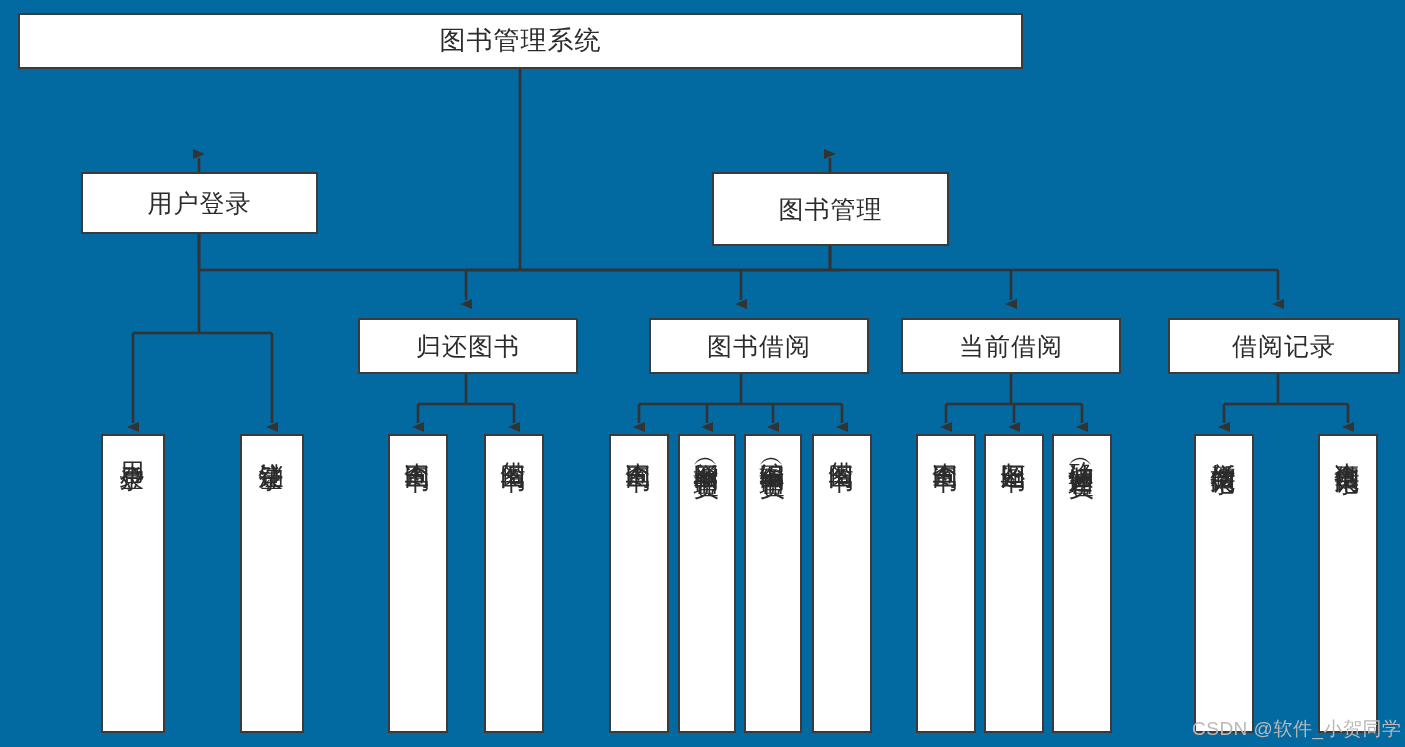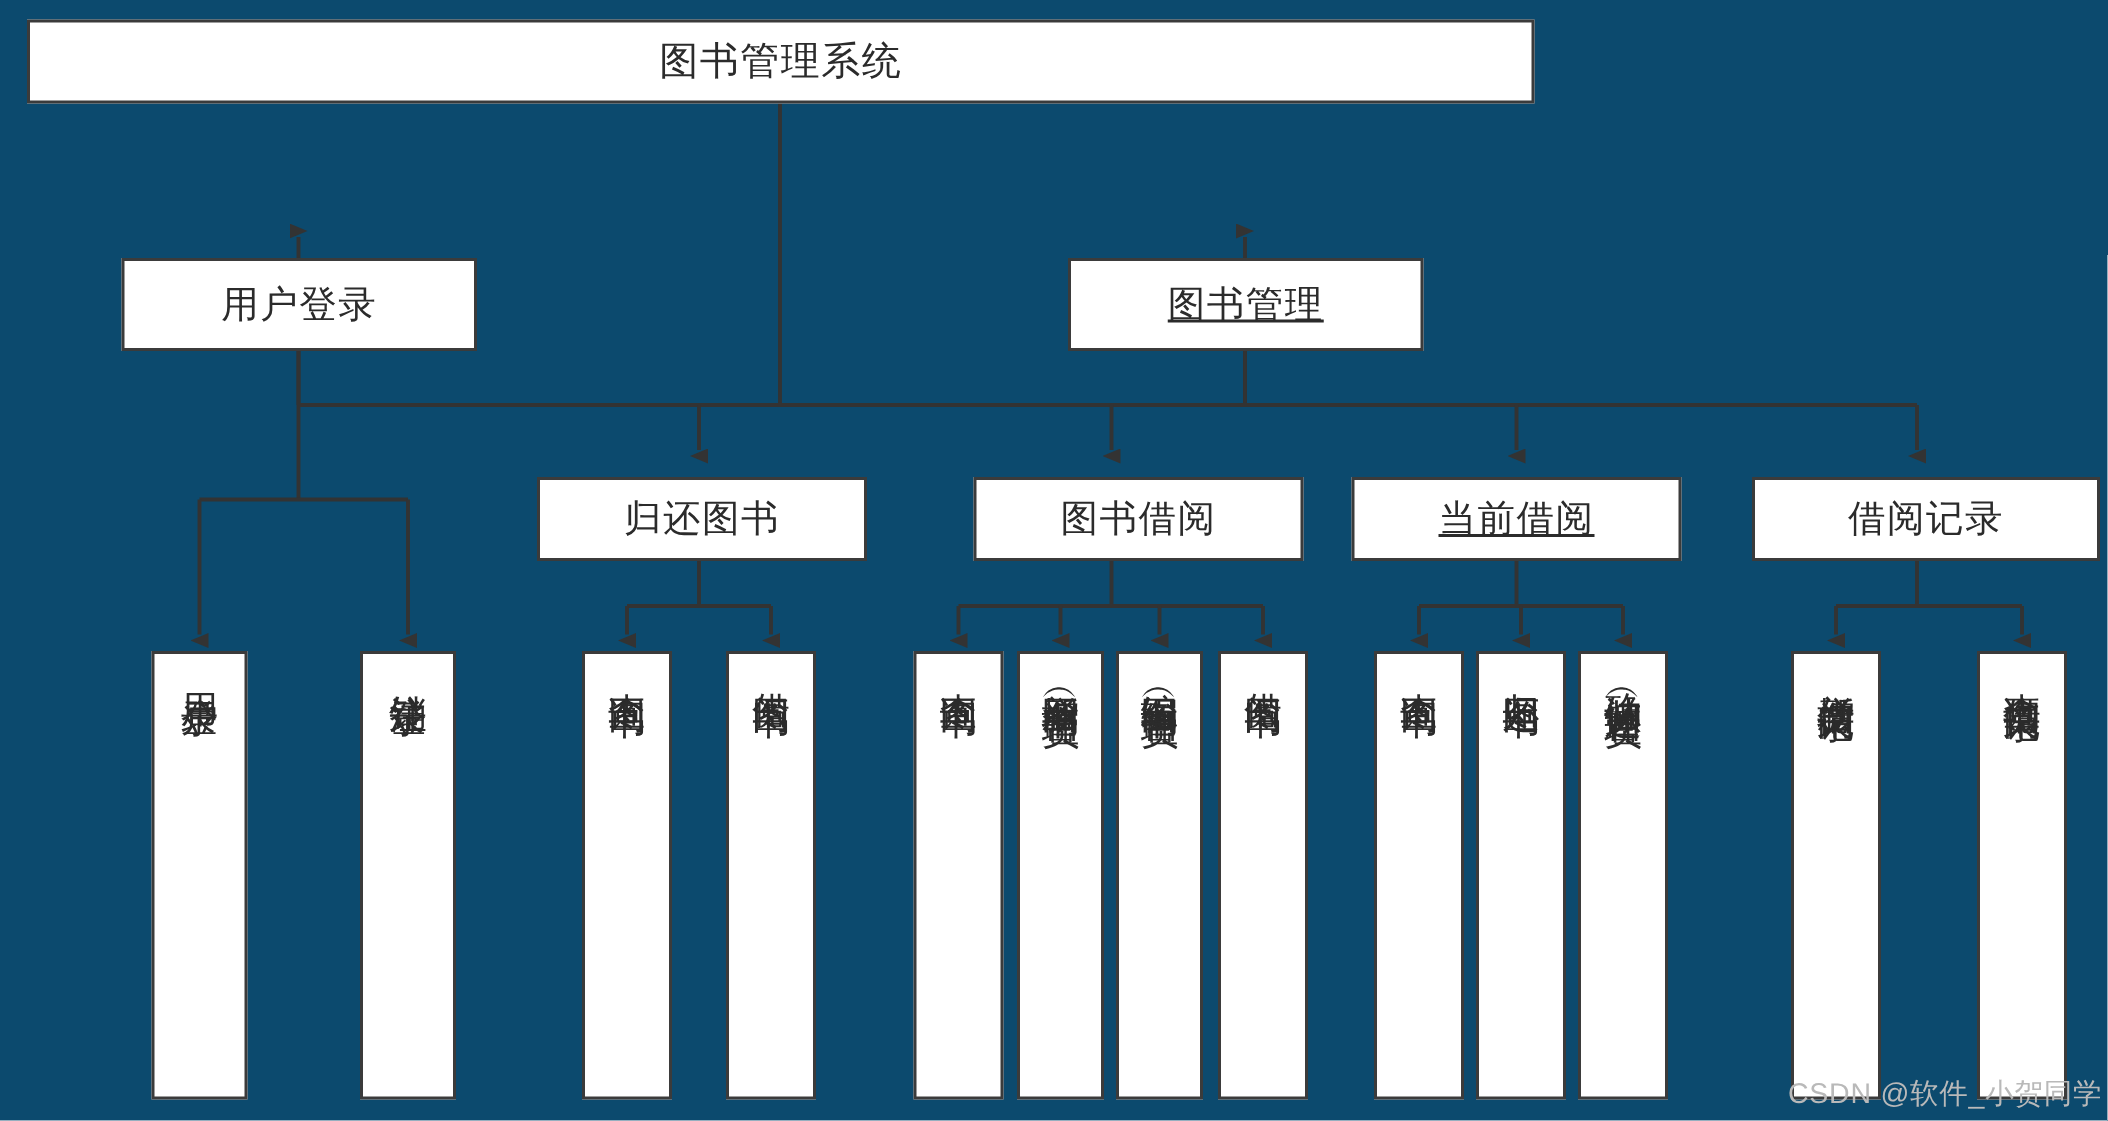--- a/index.html
+++ b/index.html
@@ -7,21 +7,21 @@
     padding: 0;
     background: #ffffff;
   }
   body {
     font-family: "Liberation Sans", "DejaVu Sans", sans-serif;
   }
   #canvas {
     position: relative;
     width: 1405px;
     height: 747px;
-    background: #0c4a6e;
+    background: #0369a1;
     overflow: hidden;
   }
   svg.edges {
     position: absolute;
     left: 0;
     top: 0;
     width: 1405px;
     height: 747px;
     pointer-events: none;
   }
@@ -119,27 +119,27 @@
       <path d="M 1224 404 L 1348 404"></path>
       <path d="M 1224 404 L 1224 423" marker-end="url(#arrow)"></path>
       <path d="M 1348 404 L 1348 423" marker-end="url(#arrow)"></path>
     </g>
   </svg>
 
   <div class="node horiz root" style="left:18px; top:13px; width:1005px; height:56px;">图书管理系统</div>
 
   <div class="node horiz" style="left:81px; top:172px; width:237px; height:62px;">用户登录</div>
 
-  <div class="node horiz" style="left:712px; top:172px; width:237px; height:62px;text-decoration:underline;">图书管理</div>
+  <div class="node horiz" style="left:712px; top:172px; width:237px; height:74px;">图书管理</div>
 
   <div class="node horiz" style="left:358px; top:318px; width:220px; height:56px;">归还图书</div>
 
   <div class="node horiz" style="left:633px; top:318px; width:220px; height:56px;margin-left:16px;">图书借阅</div>
 
-  <div class="node horiz" style="left:901px; top:318px; width:220px; height:56px;text-decoration:underline;">当前借阅</div>
+  <div class="node horiz" style="left:901px; top:318px; width:220px; height:56px;">当前借阅</div>
 
   <div class="node horiz" style="left:1168px; top:318px; width:232px; height:56px;">借阅记录</div>
 
   <div class="node vert" style="left:101px; top:434px; width:64px; height:299px;">
     <span class="vlabel">用户登录</span>
   </div>
 
   <div class="node vert" style="left:240px; top:434px; width:64px; height:299px;">
     <span class="vlabel">注销登录</span>
   </div>

